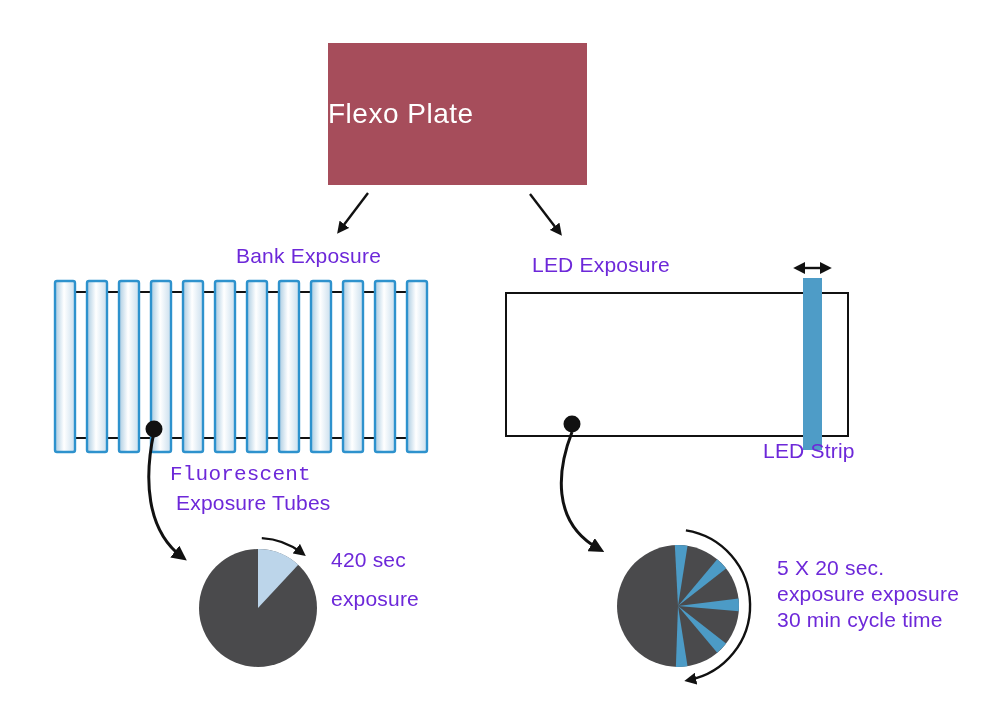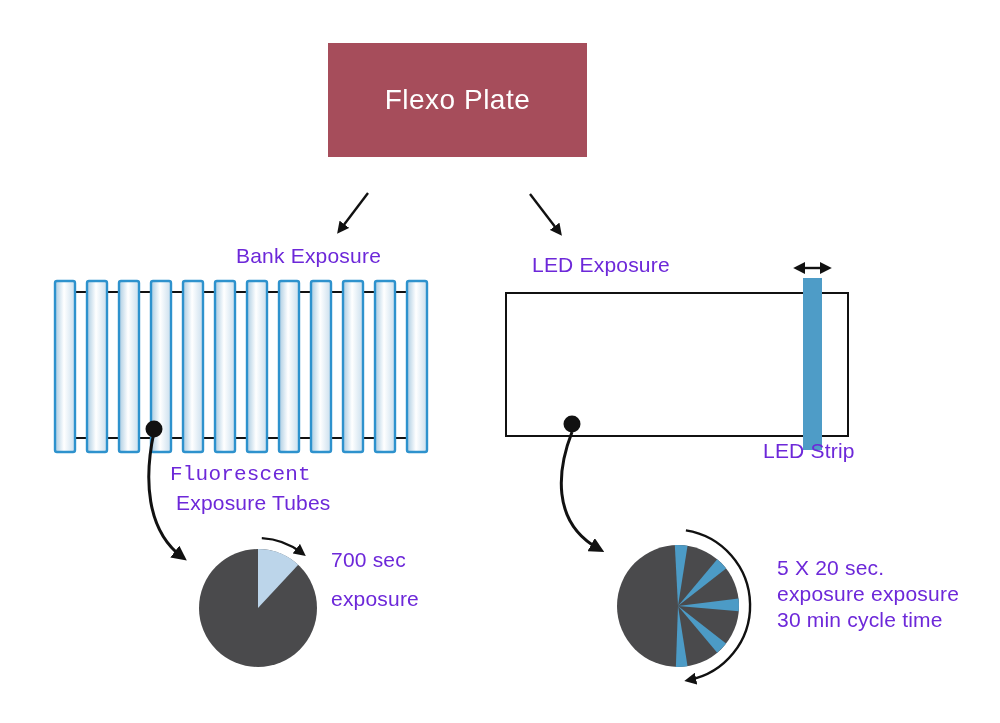--- a/index.html
+++ b/index.html
@@ -20,24 +20,24 @@
     top: 0;
     width: 1000px;
     height: 723px;
     pointer-events: none;
   }
   .plate-box {
     position: absolute;
     left: 328px;
     top: 43px;
     width: 259px;
-    height: 114px;
+    height: 142px;
     display: flex;
     align-items: center;
-    justify-content: center;
+    justify-content: flex-start;
     z-index: 3;
   }
   .plate-box .plate-label {
     color: #ffffff;
     font-size: 28px;
     letter-spacing: 0.5px;
   }
   .label {
     position: absolute;
     font-size: 21px;
@@ -61,21 +61,21 @@
 <body>
 
 <div class="plate-box" style="background: rgb(166, 77, 91);">
   <span class="plate-label">Flexo Plate</span>
 </div>
 
 <div class="label lbl-bank-title">Bank Exposure</div>
 <div class="label lbl-led-title">LED Exposure</div>
 <div class="label lbl-fluor-1">Fluorescent</div>
 <div class="label lbl-fluor-2">Exposure Tubes</div>
-<div class="label lbl-420">700 sec</div>
+<div class="label lbl-420">420 sec</div>
 <div class="label lbl-exposure">exposure</div>
 <div class="label lbl-led-strip">LED Strip</div>
 <div class="label lbl-scan-1">5 X 20 sec.</div>
 <div class="label lbl-scan-2">exposure exposure</div>
 <div class="label lbl-scan-3">30 min cycle time</div>
 
 <svg id="diagram-canvas" viewBox="0 0 1000 723" xmlns="http://www.w3.org/2000/svg">
   <defs>
     <marker id="ah" viewBox="0 0 10 10" refX="6" refY="5" markerWidth="5" markerHeight="5" orient="auto-start-reverse" markerUnits="strokeWidth">
       <path d="M 0 0 L 10 5 L 0 10 Z" fill="#111111"></path>

